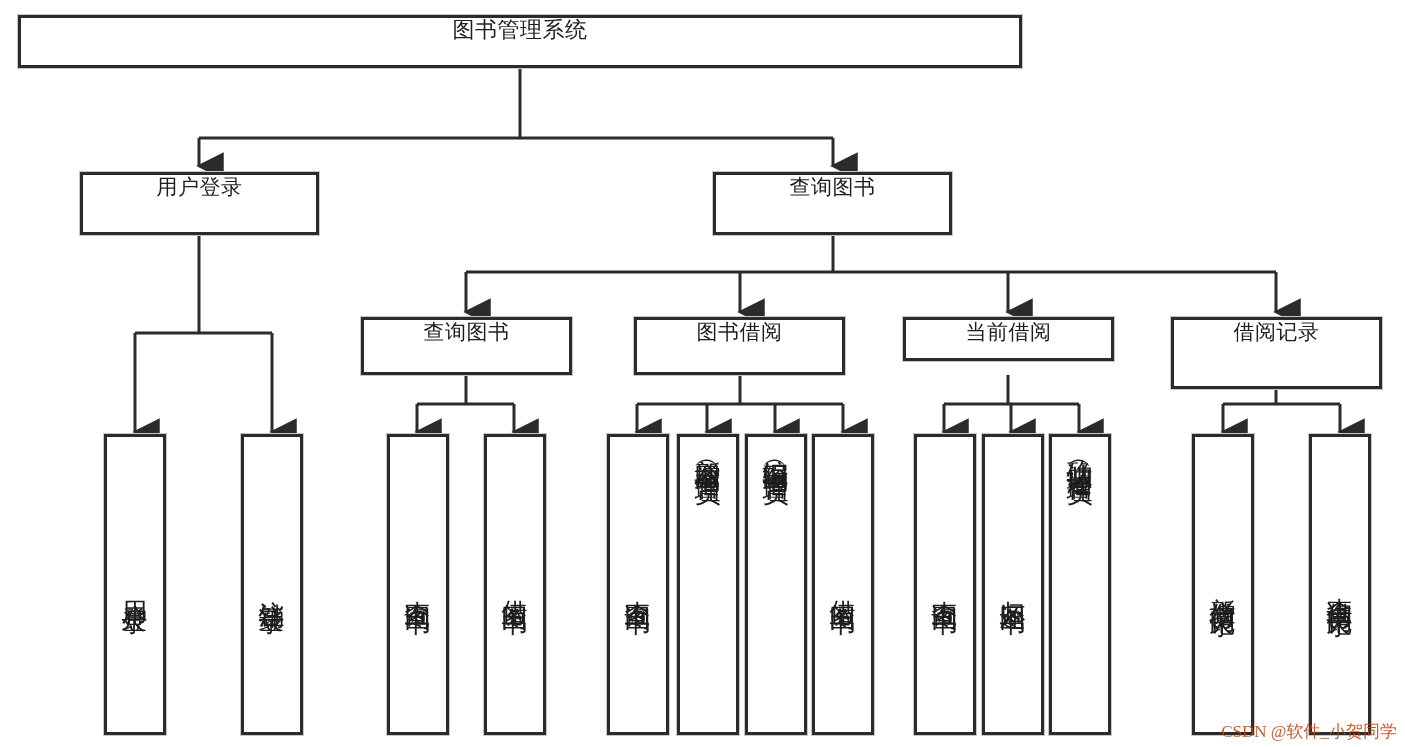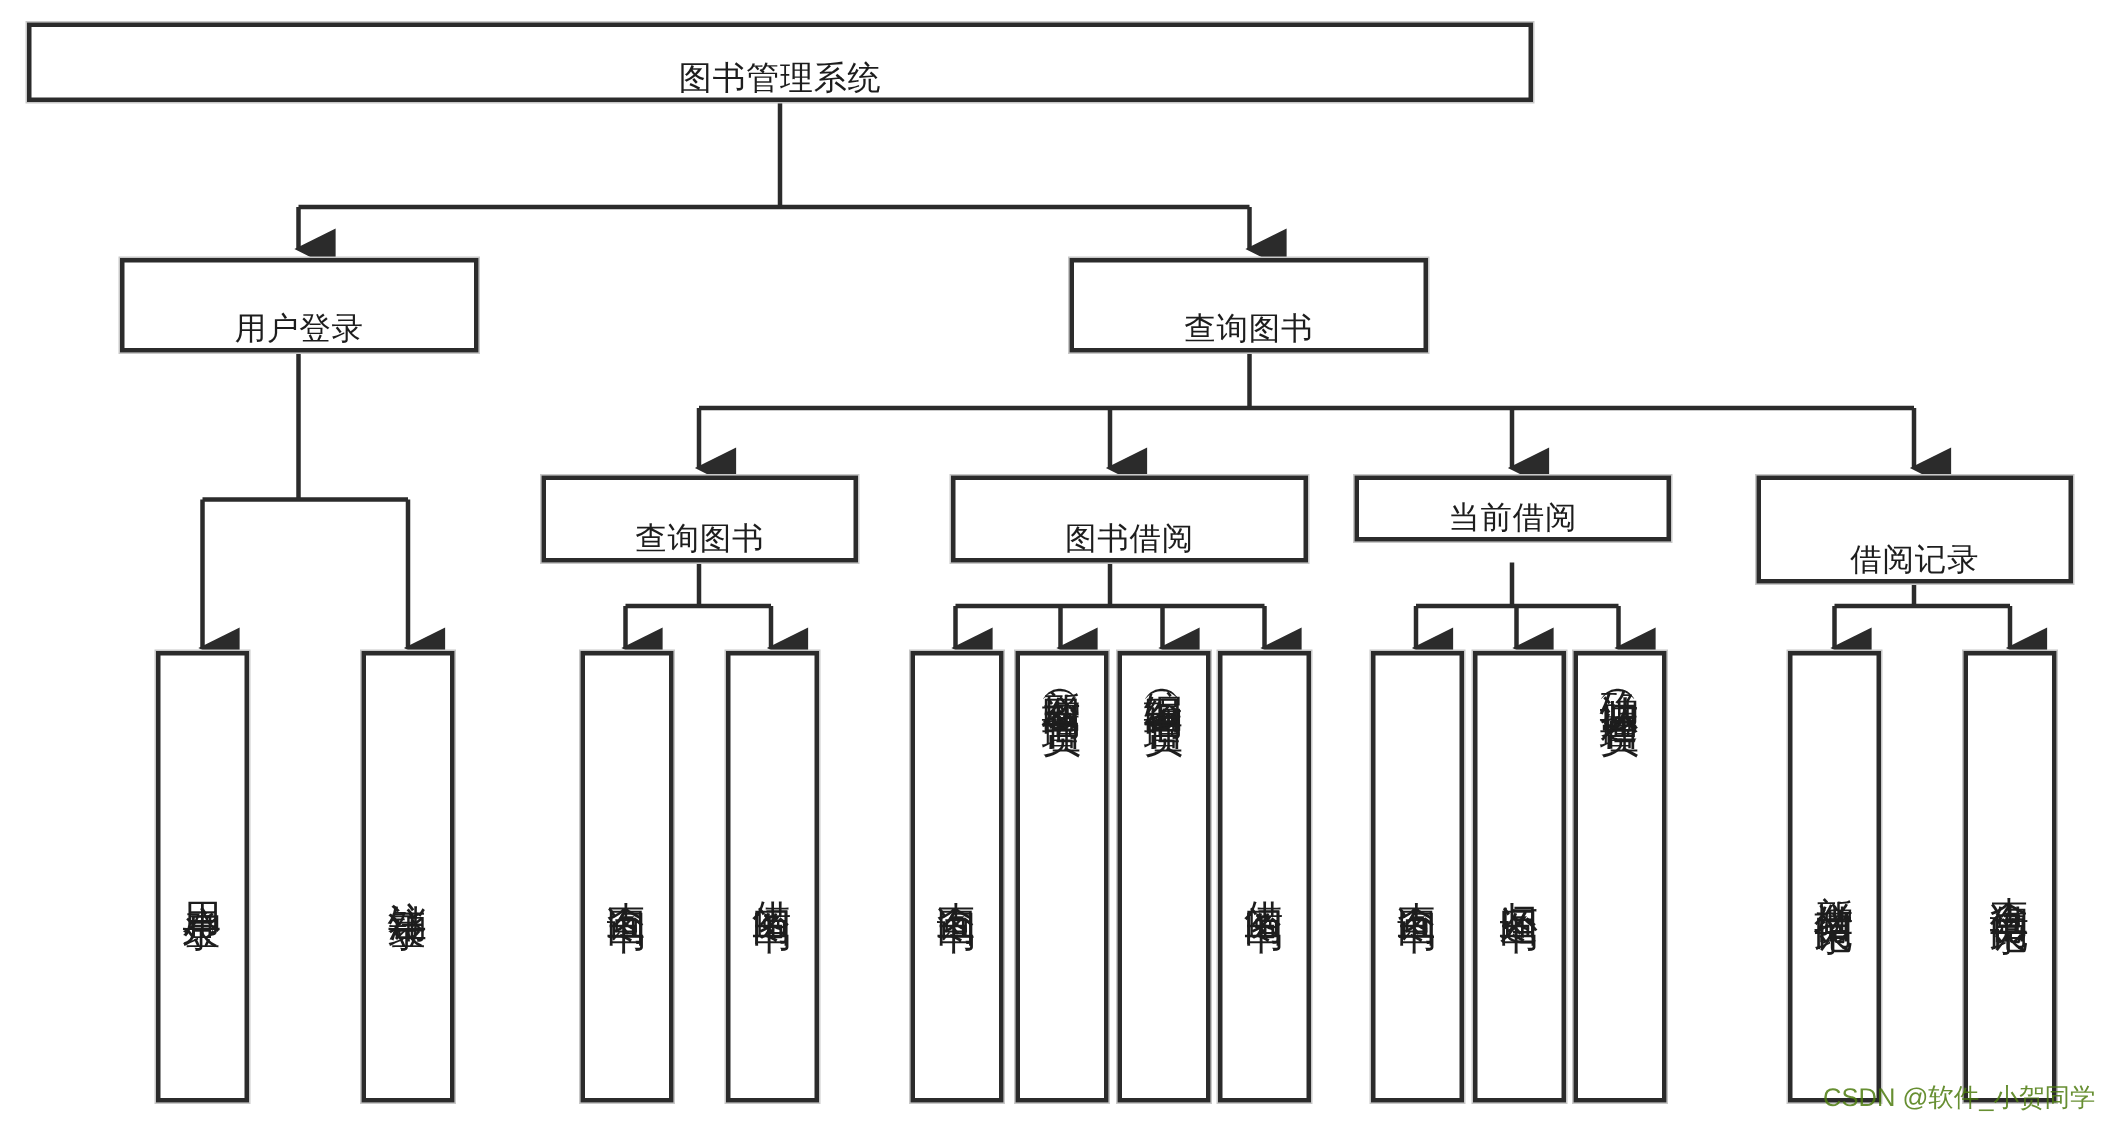--- a/index.html
+++ b/index.html
@@ -27,21 +27,21 @@
     height: 747px;
   }
   
   .node {
     position: absolute;
     box-sizing: border-box;
     background: #ffffff;
     border: 3px solid #2b2b2b;
     box-shadow: 0 0 0 1px #c8c8c8;
     display: flex;
-    align-items: flex-end;
+    align-items: flex-start;
     justify-content: center;
     color: #1d1d1d;
     line-height: 1.12;
     z-index: 3;
   }
   .node .lbl {
     display: block;
     text-align: center;
     white-space: pre-line;
   }
@@ -70,25 +70,25 @@
   }
   
   .node.v.center {
     align-items: center;
   }
   #watermark {
     position: absolute;
     right: 8px;
     bottom: 4px;
     font-size: 17px;
-    color: #4d7c0f;
+    color: #c2410c;
     opacity: 0.85;
     z-index: 5;
     white-space: nowrap;
-    font-family: Liberation Sans, sans-serif;
+    font-family: Liberation Serif, serif;
     text-align: center;
   }
 </style>
 </head>
 <body>
 
 <div id="canvas">
 
   <svg id="connectors" viewBox="0 0 1405 747" xmlns="http://www.w3.org/2000/svg">
     <defs>
@@ -150,21 +150,21 @@
   </div>
 
   <div class="node h" style="left:713px; top:172px; width:239px; height:63px;">
     <span class="lbl">查询图书</span>
   </div>
 
   <div class="node h" style="left:361px; top:317px; width:211px; height:58px;">
     <span class="lbl">查询图书</span>
   </div>
 
-  <div class="node h" style="left:634px; top:317px; width:238px; height:58px;">
+  <div class="node h" style="left:634px; top:317px; width:211px; height:58px;">
     <span class="lbl">图书借阅</span>
   </div>
 
   <div class="node h" style="left:903px; top:317px; width:211px; height:44px;">
     <span class="lbl">当前借阅</span>
   </div>
 
   <div class="node h" style="left:1171px; top:317px; width:211px; height:72px;">
     <span class="lbl">借阅记录</span>
   </div>

